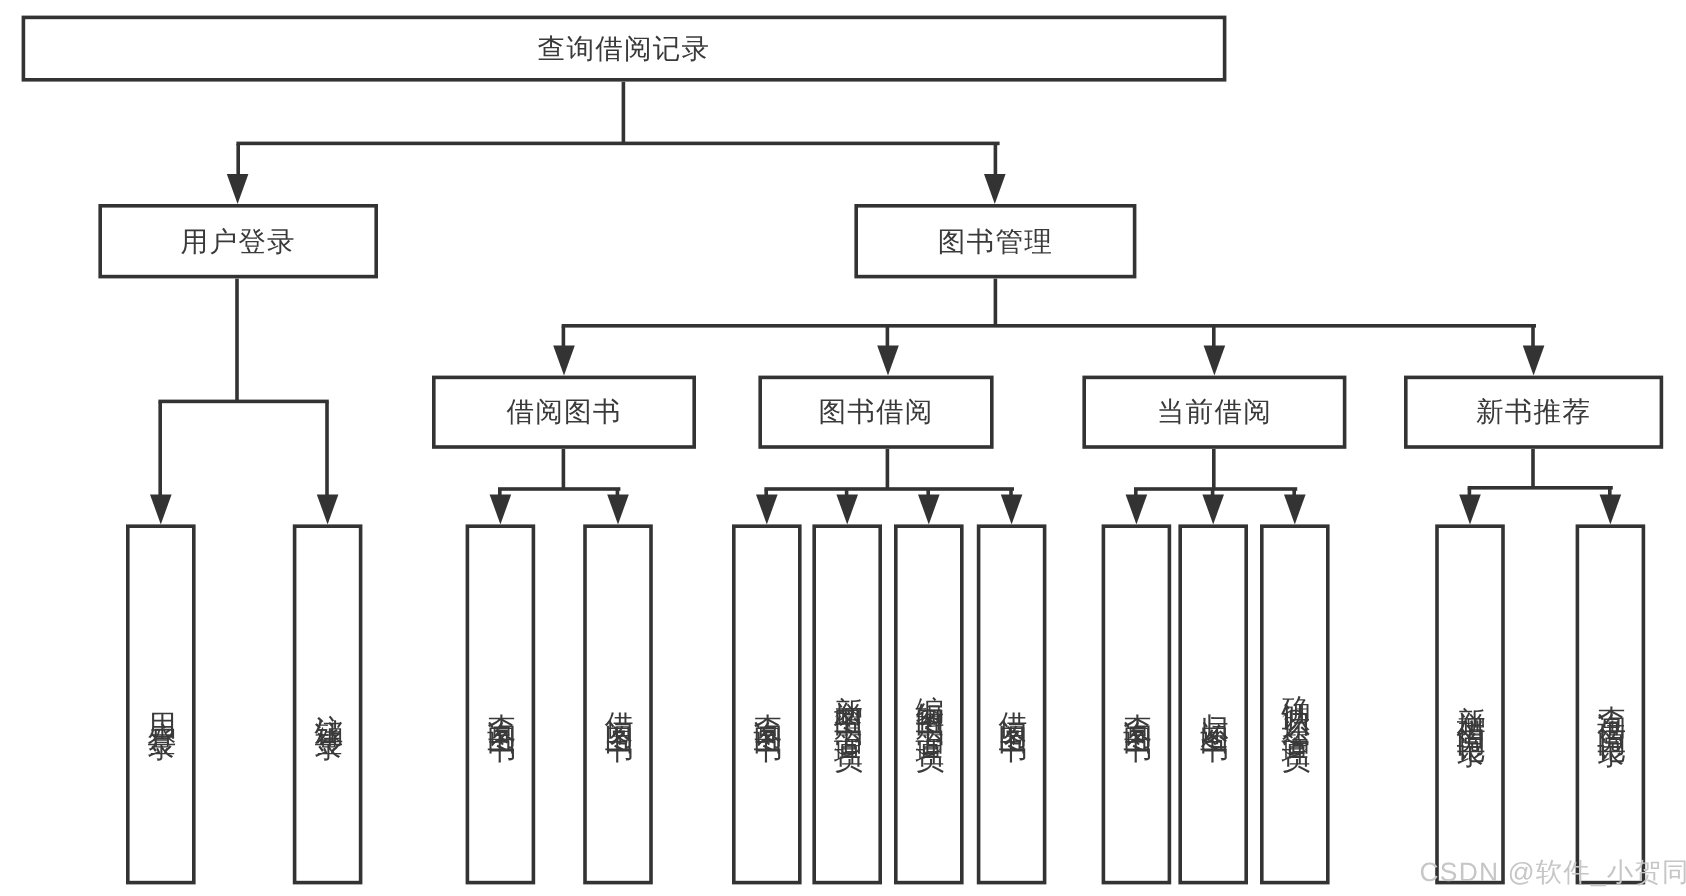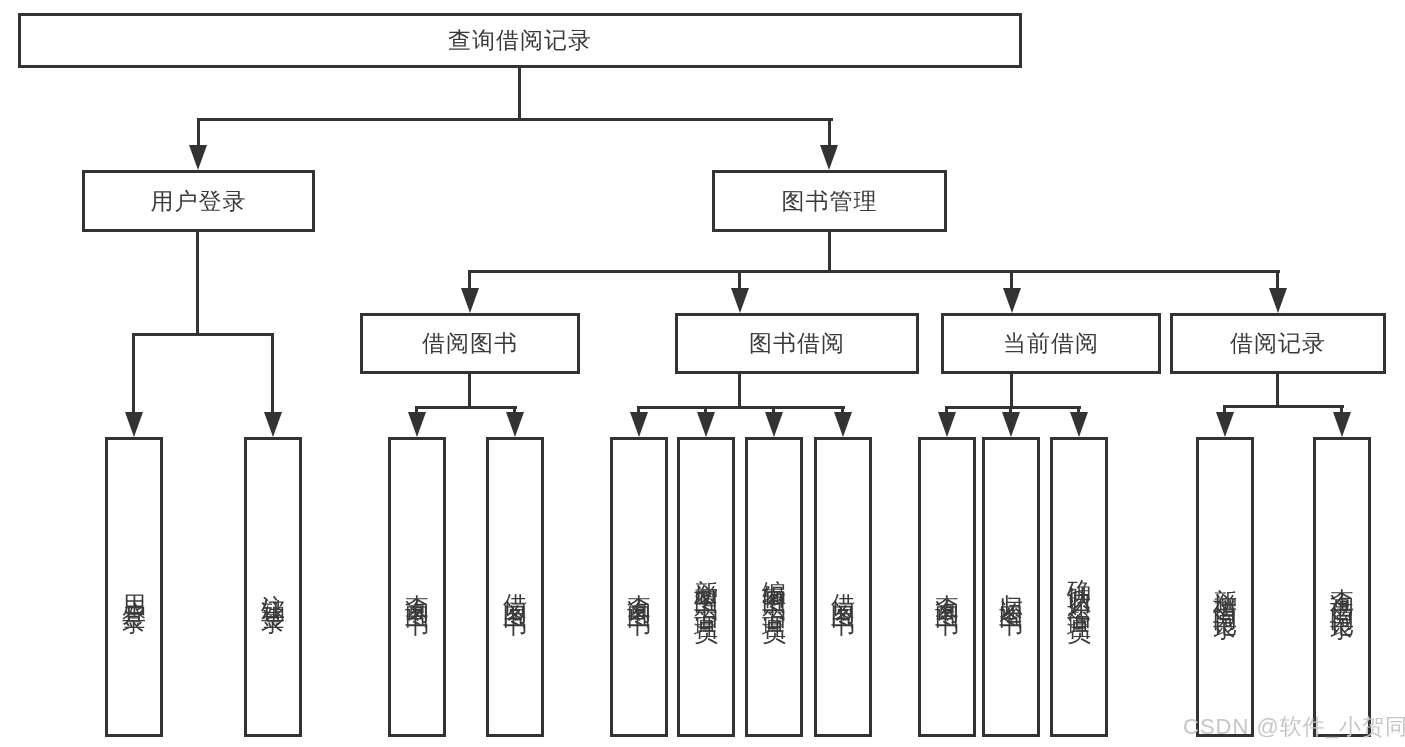--- a/index.html
+++ b/index.html
@@ -77,23 +77,23 @@
   <div class="line v" style="left:468px;top:272px;height:20px;"></div>
   <div class="arrow" style="left:461px;top:288px;"></div>
   <div class="line v" style="left:738px;top:272px;height:20px;"></div>
   <div class="arrow" style="left:731px;top:288px;"></div>
   <div class="line v" style="left:1010px;top:272px;height:20px;"></div>
   <div class="arrow" style="left:1003px;top:288px;"></div>
   <div class="line v" style="left:1276px;top:272px;height:20px;"></div>
   <div class="arrow" style="left:1269px;top:288px;"></div>
 
   <div class="node" style="left:360px;top:313px;width:220px;height:61px;">借阅图书</div>
-  <div class="node" style="left:632px;top:313px;width:244px;height:61px;margin-left:43px;">图书借阅</div>
-  <div class="node" style="left:902px;top:313px;width:220px;height:61px;margin-left:39px;">当前借阅</div>
-  <div class="node" style="left:1170px;top:313px;width:216px;height:61px;">借阅记录</div>
+  <div class="node" style="left:632px;top:313px;width:196px;height:61px;">图书借阅</div>
+  <div class="node" style="left:902px;top:313px;width:220px;height:61px;">当前借阅</div>
+  <div class="node" style="left:1170px;top:313px;width:216px;height:61px;">新书推荐</div>
 
   <div class="line v" style="left:468px;top:374px;height:34px;"></div>
   <div class="line h" style="left:415px;top:406px;width:102px;"></div>
   <div class="line v" style="left:415px;top:408px;height:8px;"></div>
   <div class="arrow" style="left:408px;top:412px;"></div>
   <div class="line v" style="left:513px;top:408px;height:8px;"></div>
   <div class="arrow" style="left:506px;top:412px;"></div>
 
   <div class="line v" style="left:738px;top:374px;height:34px;"></div>
   <div class="line h" style="left:637px;top:406px;width:208px;"></div>

